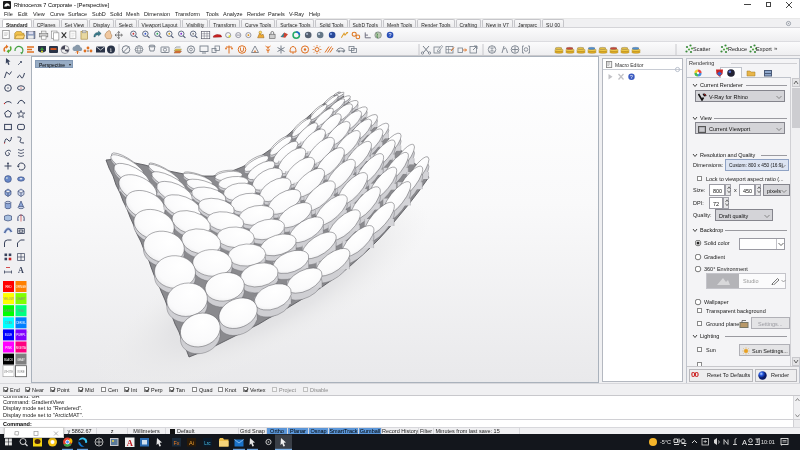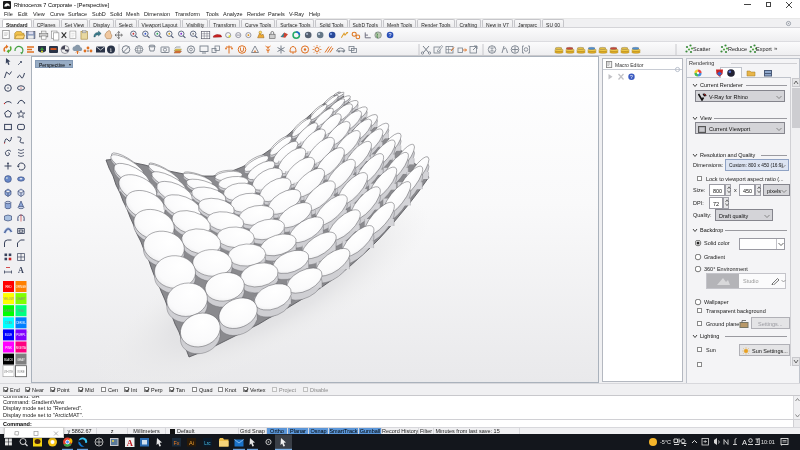--- a/index.html
+++ b/index.html
@@ -1007,20 +1007,37 @@
     <svg style="position:absolute;left:2px;top:2px" width="6" height="5">
           <path d="M1 4 L3 1 L5 4" fill="none" stroke="#666" stroke-width="1"></path>
         </svg>
     <div style="position:absolute;left:1px;top:10px;width:8px;height:40px;background:#cdcdd1"></div>
     <div style="position:absolute;left:1px;bottom:0;width:8px;height:9px;background:#e4e4e6;border:1px solid #c8c8cc"></div>
     <svg style="position:absolute;left:2px;bottom:2px" width="6" height="5">
           <path d="M1 1 L3 4 L5 1" fill="none" stroke="#666" stroke-width="1"></path>
         </svg>
   </div>
 
+  <div class="abs" style="left:0;top:307px;width:112px;height:17px;background:#f0f0f2;border-top:1px solid #c8c8cc">
+    <div class="abs" style="left:2px;top:2px;width:64px;height:13px;background:#eeeeef;border:1px solid #b8b8bc"></div>
+    <span class="abs" style="left:4px;top:3px;font-size:8px;font-weight:bold;color:#cc2222;letter-spacing:-1px">00</span>
+    <span class="abs t55" style="left:20px;top:5px">Reset To Defaults</span>
+    <div class="abs" style="left:68px;top:2px;width:42px;height:13px;background:#eeeeef;border:1px solid #b8b8bc"></div>
+    <svg class="abs" style="left:71px;top:4px" width="9" height="9">
+          <defs>
+            <radialGradient id="bsp" cx="0.35" cy="0.3">
+              <stop offset="0%" stop-color="#bcd4ff"></stop>
+              <stop offset="45%" stop-color="#2255dd"></stop>
+              <stop offset="100%" stop-color="#0a1a66"></stop>
+            </radialGradient>
+          </defs>
+          <circle cx="4.5" cy="4.5" r="4.2" fill="url(#bsp)"></circle>
+        </svg>
+    <span class="abs t55" style="left:84px;top:5px">Render</span>
+  </div>
 </div>
 
 <div id="osnap" class="abs" style="left:0;top:383px;width:800px;height:12px;background:#f0f0f2;border-top:1px solid #d8d8dc">
       <div class="cb ck" style="left:3px;top:3px"></div>
       <span class="abs t55" style="left:10px;top:3px;">End</span>
       <div class="cb ck" style="left:25px;top:3px"></div>
       <span class="abs t55" style="left:32px;top:3px;">Near</span>
       <div class="cb ck" style="left:50px;top:3px"></div>
       <span class="abs t55" style="left:57px;top:3px;">Point</span>
       <div class="cb ck" style="left:78px;top:3px"></div>

